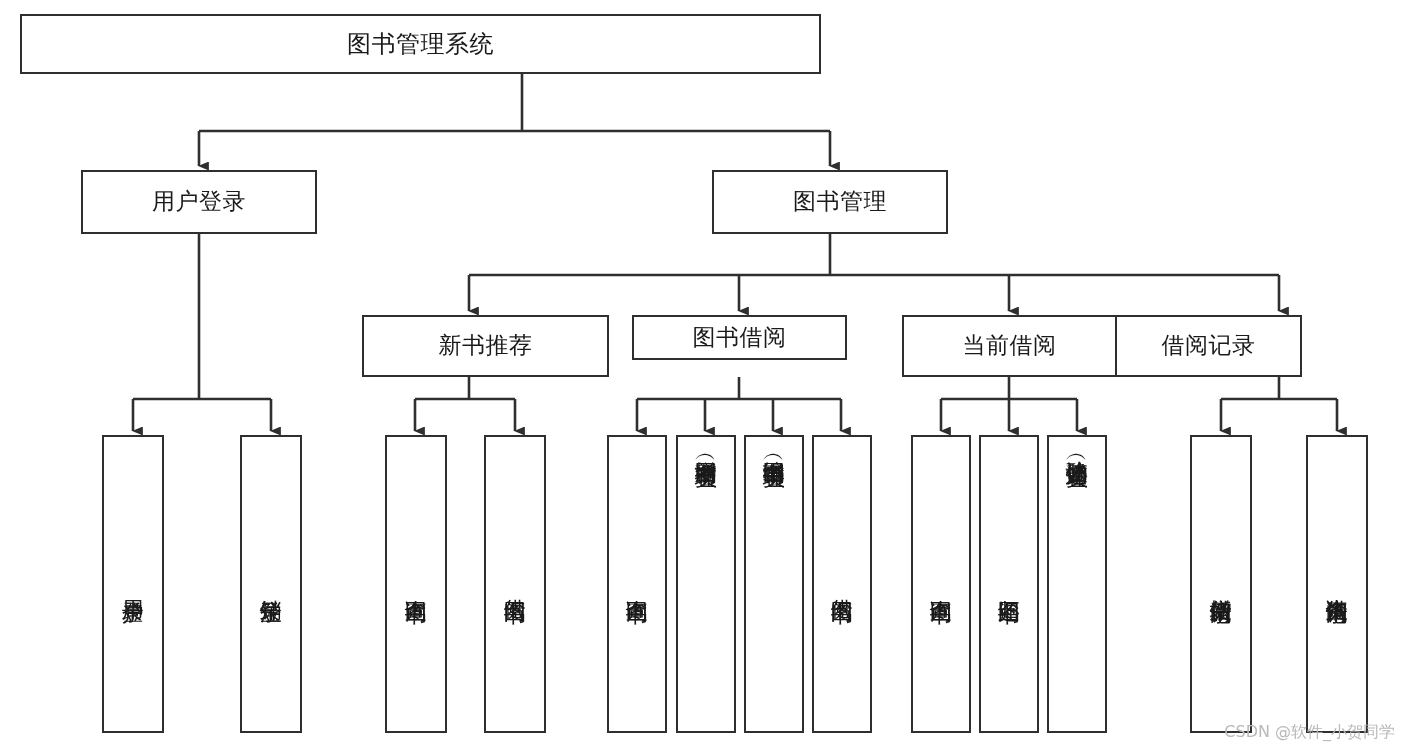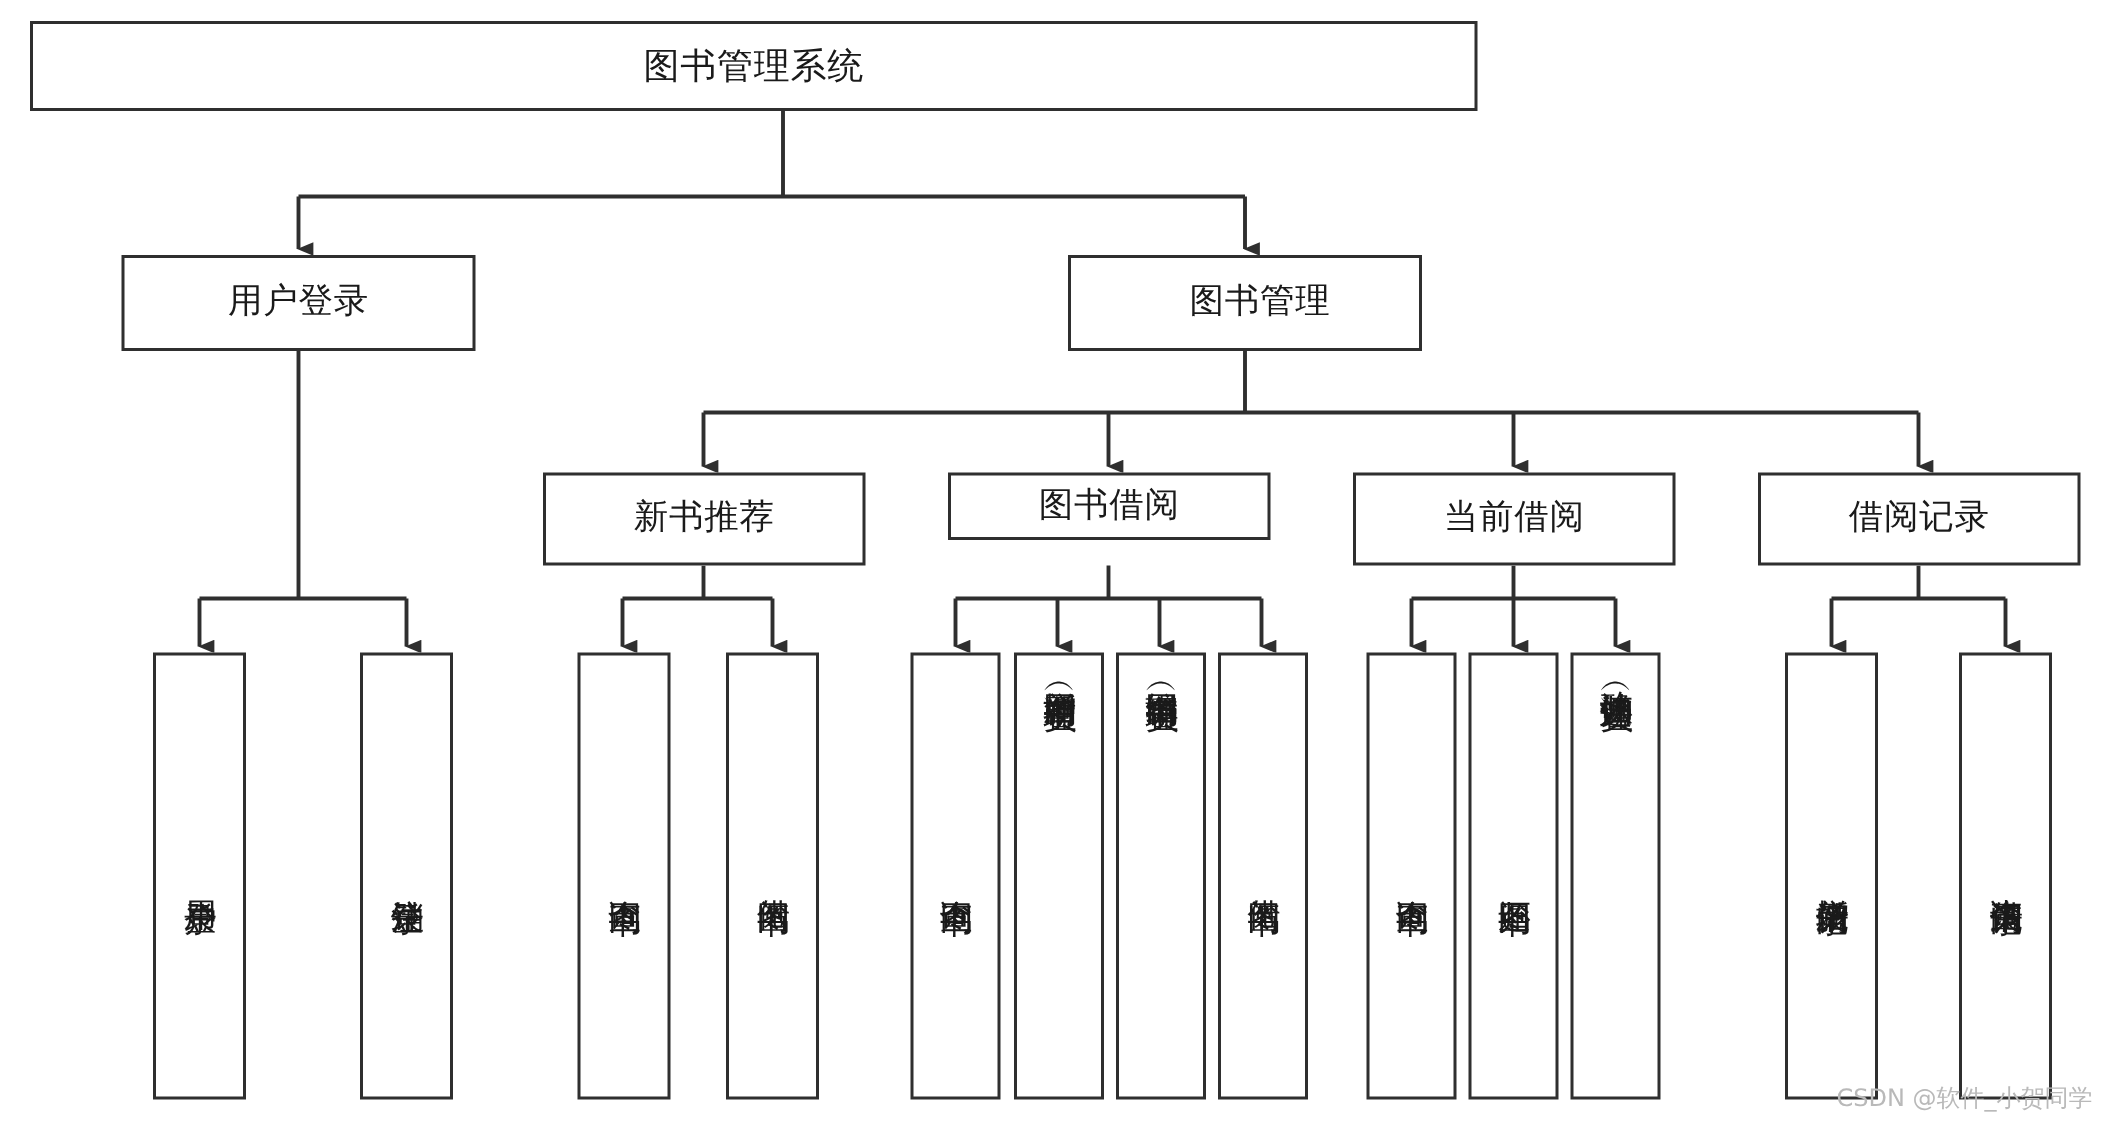--- a/index.html
+++ b/index.html
@@ -130,45 +130,45 @@
       <path d="M1009,399 L1009,431" marker-end="url(#arw)"></path>
       <path d="M1077,399 L1077,431" marker-end="url(#arw)"></path>
 
       <path d="M1279,377 L1279,399"></path>
       <path d="M1221,399 L1337,399"></path>
       <path d="M1221,399 L1221,431" marker-end="url(#arw)"></path>
       <path d="M1337,399 L1337,431" marker-end="url(#arw)"></path>
     </g>
   </svg>
 
-  <div class="node horiz root" style="left:20px; top:14px; width:965px; height:60px;">
+  <div class="node horiz root" style="left:20px; top:14px; width:801px; height:60px;">
     <span class="label">图书管理系统</span>
   </div>
 
   <div class="node horiz" style="left:81px; top:170px; width:236px; height:64px;">
     <span class="label">用户登录</span>
   </div>
 
   <div class="node horiz" style="left:712px; top:170px; width:236px; height:64px;padding-left:20px;">
     <span class="label">图书管理</span>
   </div>
 
-  <div class="node horiz" style="left:362px; top:315px; width:215px; height:62px;">
+  <div class="node horiz" style="left:362px; top:315px; width:247px; height:62px;">
     <span class="label">新书推荐</span>
   </div>
 
   <div class="node horiz" style="left:632px; top:315px; width:215px; height:45px;">
     <span class="label">图书借阅</span>
   </div>
 
   <div class="node horiz" style="left:902px; top:315px; width:215px; height:62px;">
     <span class="label">当前借阅</span>
   </div>
 
-  <div class="node horiz" style="left:1172px; top:315px; width:215px; height:62px;">
+  <div class="node horiz" style="left:1115px; top:315px; width:187px; height:62px;">
     <span class="label">借阅记录</span>
   </div>
 
   <div class="node vert mid" style="left:102px; top:435px; width:62px; height:298px;">
     <span class="label">用户登录</span>
   </div>
 
   <div class="node vert mid" style="left:240px; top:435px; width:62px; height:298px;">
     <span class="label">注销登录</span>
   </div>

